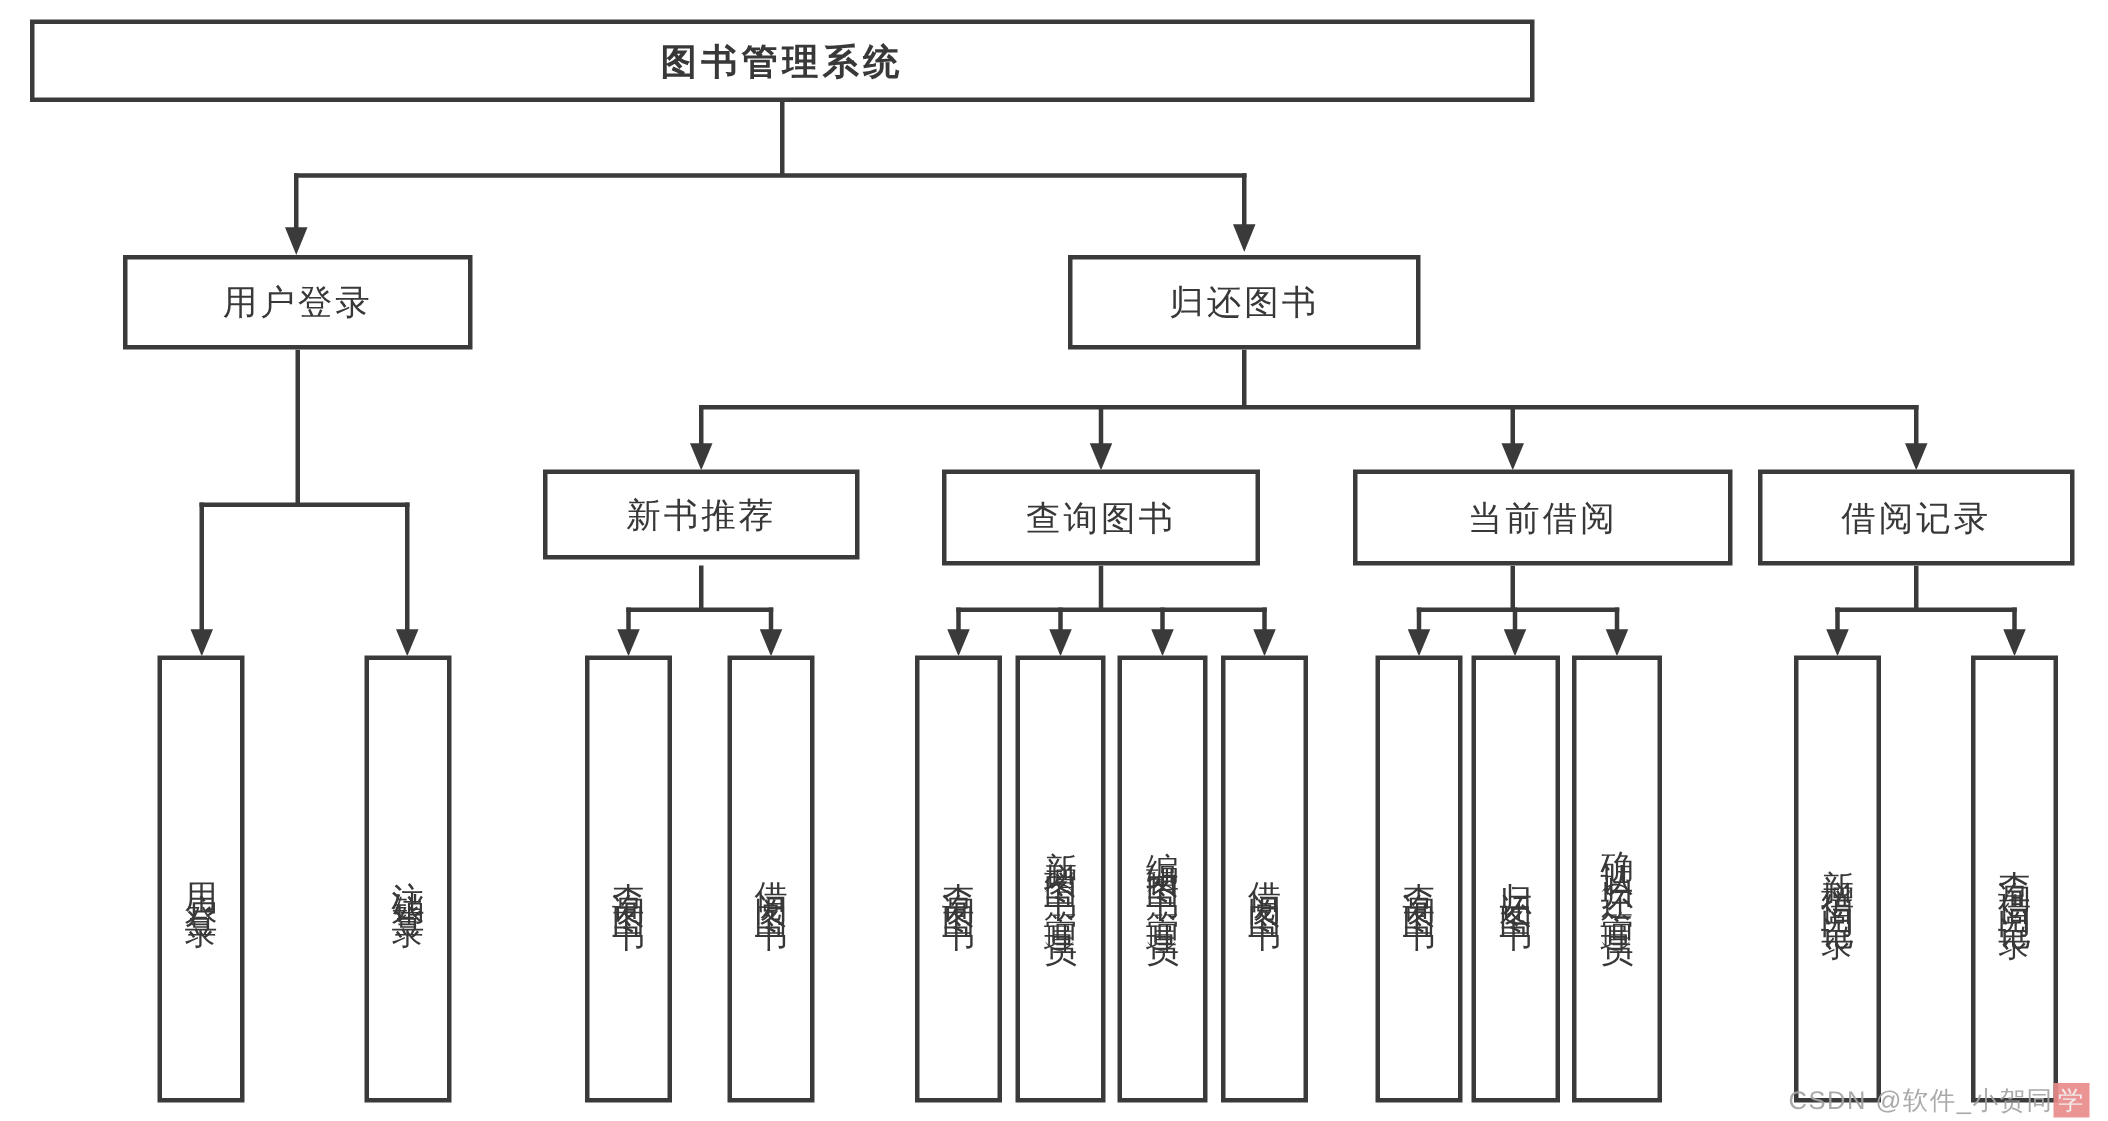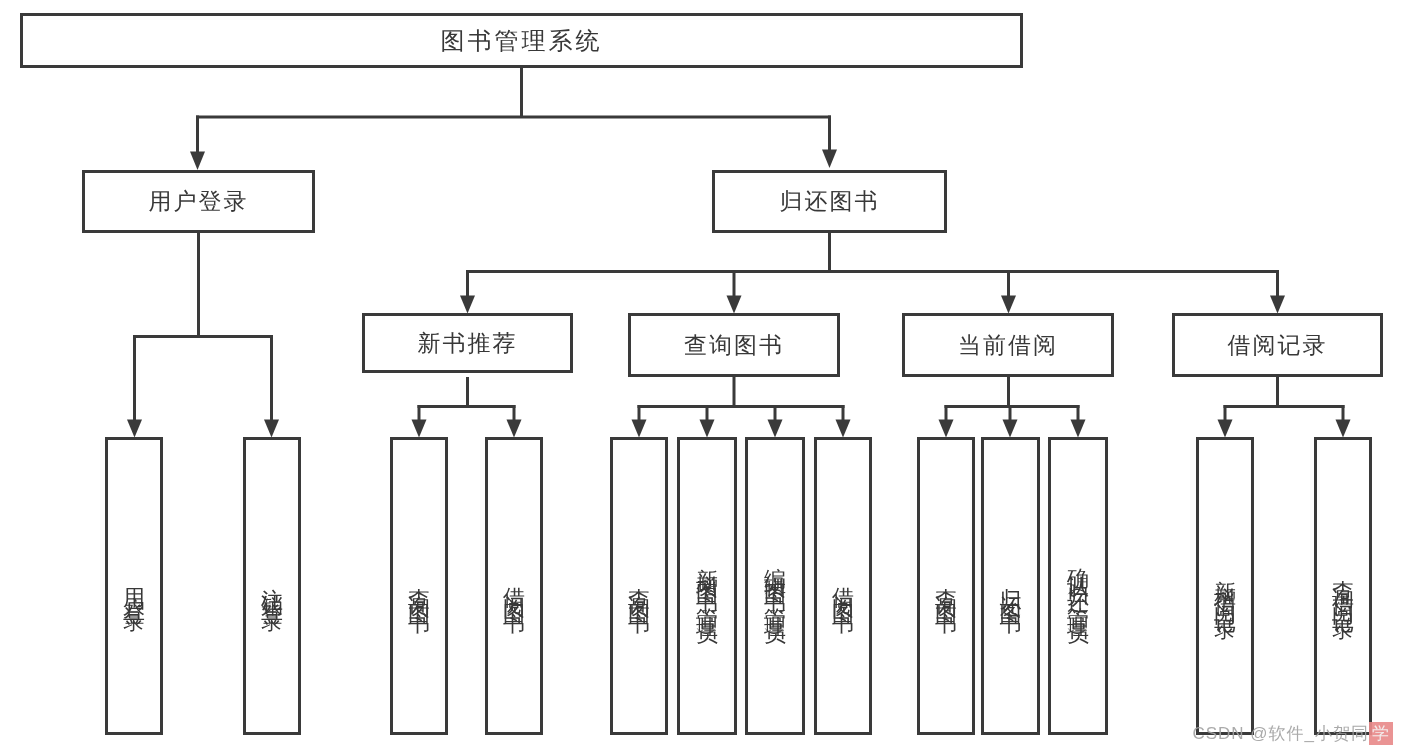--- a/index.html
+++ b/index.html
@@ -106,38 +106,38 @@
       <polygon points="767.5,419.5 782.5,419.5 775,437.5"></polygon>
       <polygon points="835.5,419.5 850.5,419.5 843,437.5"></polygon>
       <polygon points="938.5,419.5 953.5,419.5 946,437.5"></polygon>
       <polygon points="1002.5,419.5 1017.5,419.5 1010,437.5"></polygon>
       <polygon points="1070.5,419.5 1085.5,419.5 1078,437.5"></polygon>
       <polygon points="1217.5,419.5 1232.5,419.5 1225,437.5"></polygon>
       <polygon points="1335.5,419.5 1350.5,419.5 1343,437.5"></polygon>
     </g>
   </svg>
 
-  <div class="node" style="left:20px; top:13px; width:1003px; height:55px;">
+  <div class="node" style="left:20px; top:13px; width:1003px; height:55px;font-weight:bold;">
     <span class="h-label root-label">图书管理系统</span>
   </div>
 
   <div class="node" style="left:82px; top:170px; width:233px; height:63px;">
     <span class="h-label">用户登录</span>
   </div>
   <div class="node" style="left:712px; top:170px; width:235px; height:63px;">
     <span class="h-label">归还图书</span>
   </div>
 
   <div class="node" style="left:362px; top:313px; width:211px; height:60px;">
     <span class="h-label">新书推荐</span>
   </div>
   <div class="node" style="left:628px; top:313px; width:212px; height:64px;">
     <span class="h-label">查询图书</span>
   </div>
-  <div class="node" style="left:902px; top:313px; width:212px; height:64px;">
+  <div class="node" style="left:902px; top:313px; width:253px; height:64px;">
     <span class="h-label">当前借阅</span>
   </div>
   <div class="node" style="left:1172px; top:313px; width:211px; height:64px;">
     <span class="h-label">借阅记录</span>
   </div>
 
   <div class="node" style="left:105px; top:437px; width:58px; height:298px;">
     <span class="v-label">用户登录</span>
   </div>
   <div class="node" style="left:243px; top:437px; width:58px; height:298px;">

